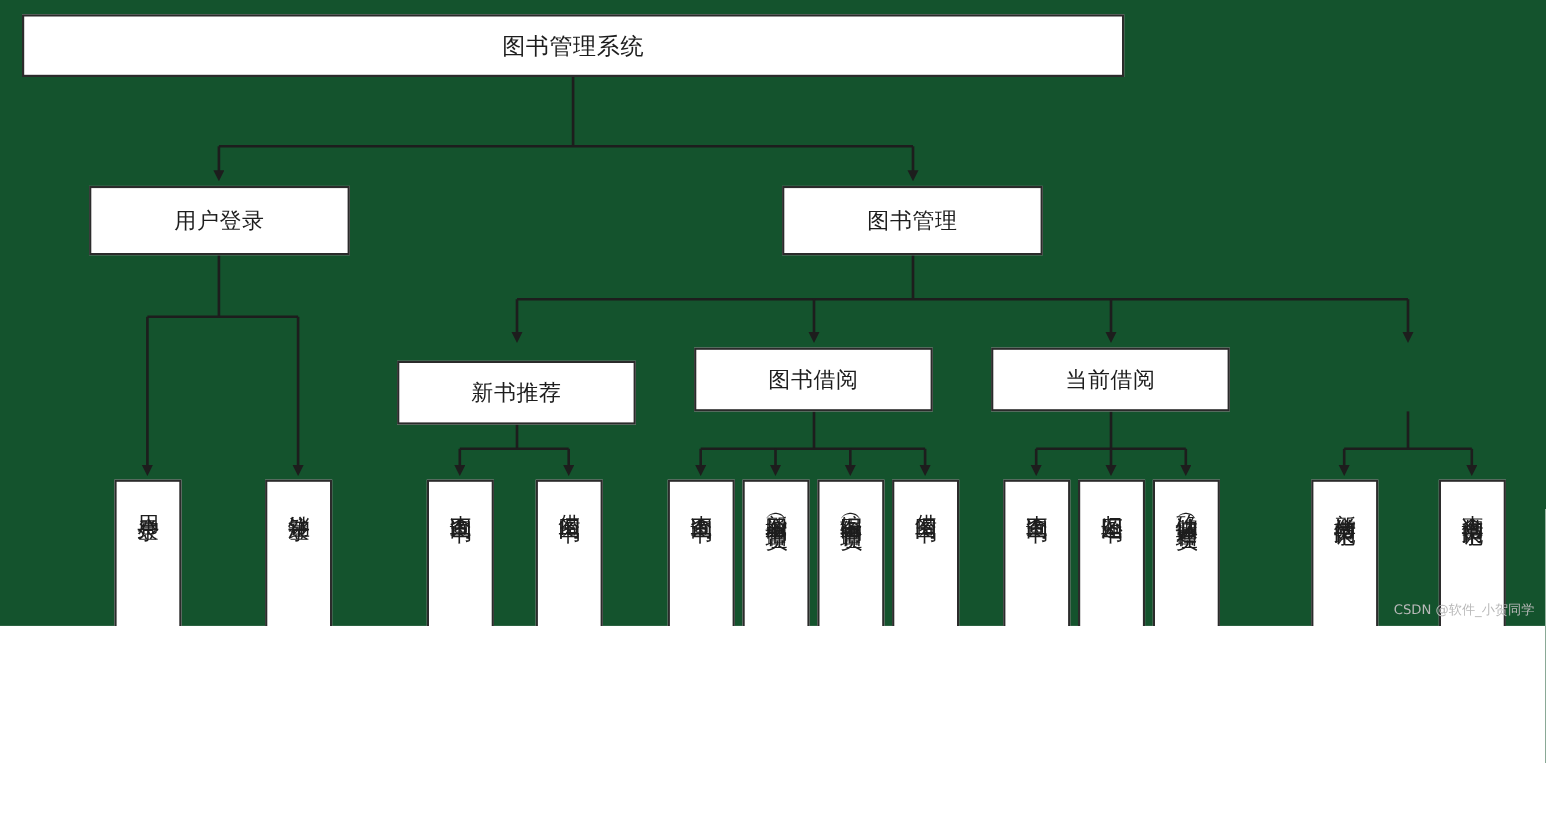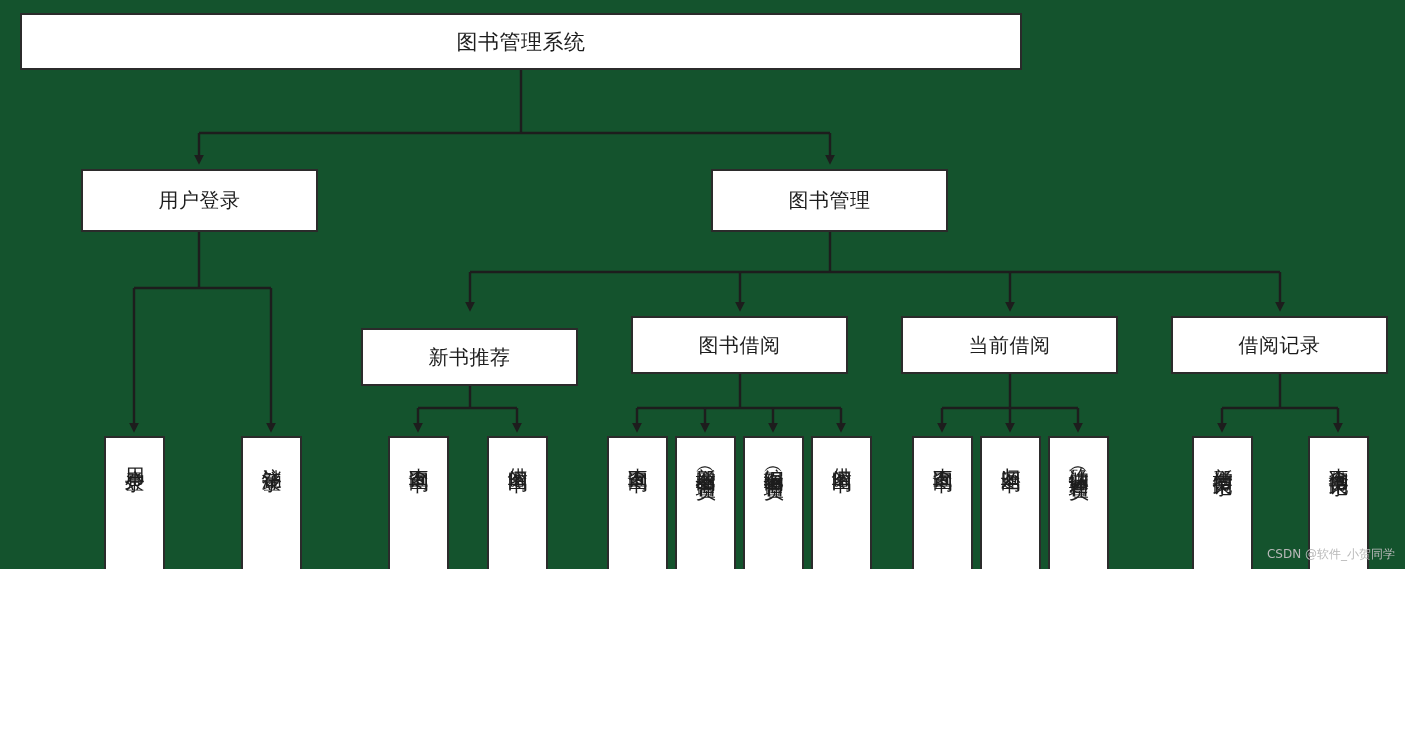--- a/index.html
+++ b/index.html
@@ -138,23 +138,20 @@
 
   <div class="node branch" style="left:361px; top:328px; width:217px; height:58px;">
     <span class="label">新书推荐</span>
   </div>
   <div class="node branch" style="left:631px; top:316px; width:217px; height:58px;">
     <span class="label">图书借阅</span>
   </div>
   <div class="node branch" style="left:901px; top:316px; width:217px; height:58px;">
     <span class="label">当前借阅</span>
   </div>
-  <div class="node branch" style="left:1171px; top:316px; width:217px; height:58px;">
-    <span class="label">借阅记录</span>
-  </div>
 
   <div class="node leaf" style="left:104px; top:436px; width:61px; height:299px;">
     <span class="label">用户登录</span>
   </div>
   <div class="node leaf" style="left:241px; top:436px; width:61px; height:299px;">
     <span class="label">注销登录</span>
   </div>
 
   <div class="node leaf" style="left:388px; top:436px; width:61px; height:299px;">
     <span class="label">查询图书</span>

